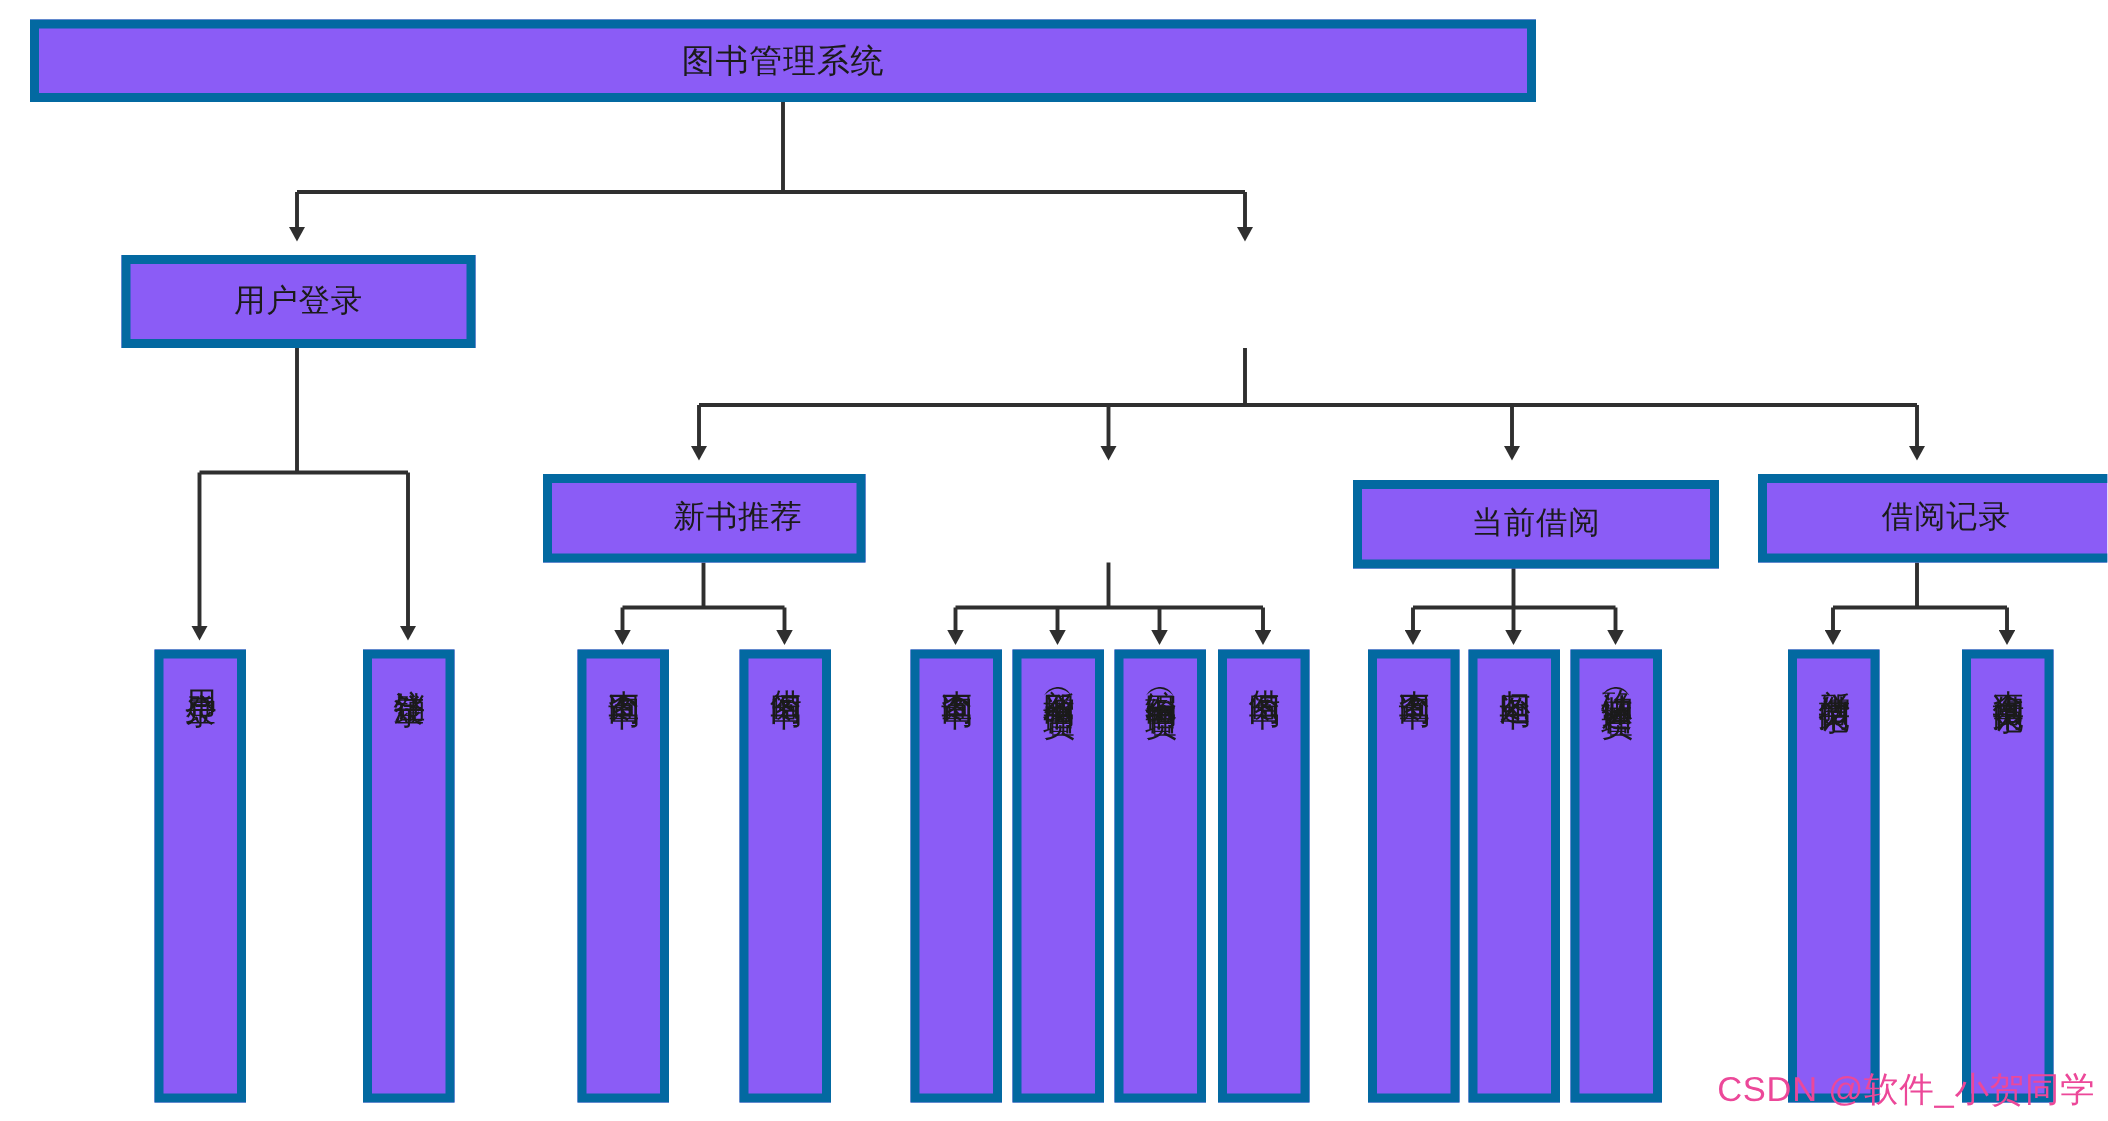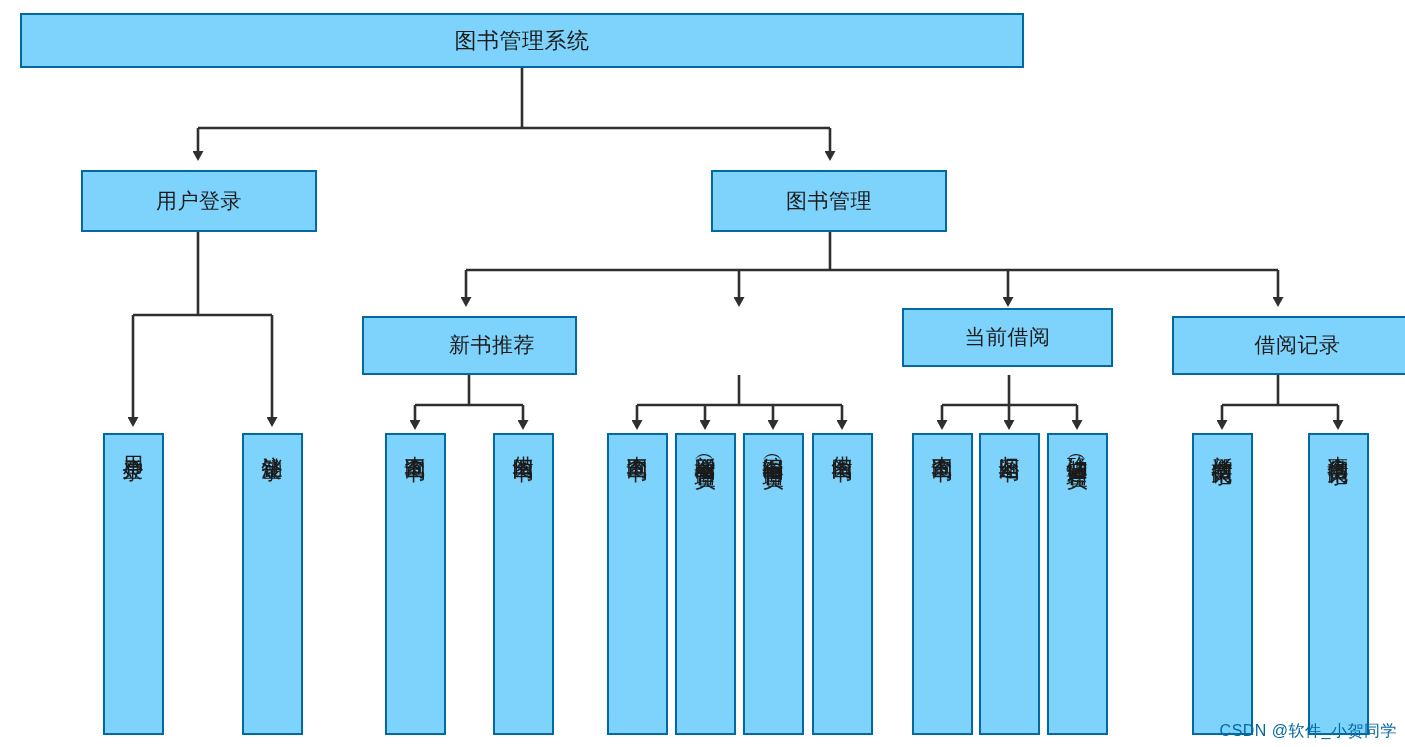--- a/index.html
+++ b/index.html
@@ -18,22 +18,22 @@
   svg.wires {
     position: absolute;
     left: 0;
     top: 0;
     width: 1405px;
     height: 747px;
   }
   .node {
     position: absolute;
     box-sizing: border-box;
-    background: #7dd3fc;
-    border: 2px solid #0369a1;
+    background: #8b5cf6;
+    border: 6px solid #0369a1;
     display: flex;
     align-items: center;
     justify-content: center;
     color: #1b1b1b;
   }
   .node .label {
     text-align: center;
     line-height: 1.18;
     letter-spacing: 0.5px;
   }
@@ -54,22 +54,22 @@
     text-orientation: upright;
     font-size: 21px;
     letter-spacing: 2px;
     line-height: 1;
     white-space: nowrap;
   }
   .watermark {
     position: absolute;
     right: 8px;
     bottom: 5px;
-    font-size: 16px;
-    color: #0369a1;
+    font-size: 23px;
+    color: #ec4899;
     letter-spacing: 0.5px;
     white-space: nowrap;
     margin-left: 36px;
   }
 </style>
 </head>
 <body>
 
 <div id="canvas">
 
@@ -123,28 +123,25 @@
     </g>
   </svg>
 
   <div class="node horiz root" style="left:20px; top:13px; width:1004px; height:55px;">
     <span class="label">图书管理系统</span>
   </div>
 
   <div class="node horiz" style="left:81px; top:170px; width:236px; height:62px;">
     <span class="label">用户登录</span>
   </div>
-  <div class="node horiz" style="left:711px; top:170px; width:236px; height:62px;">
-    <span class="label">图书管理</span>
-  </div>
 
   <div class="node horiz" style="left:362px; top:316px; width:215px; height:59px;padding-left:45px;">
     <span class="label">新书推荐</span>
   </div>
-  <div class="node horiz" style="left:902px; top:308px; width:211px; height:59px;">
+  <div class="node horiz" style="left:902px; top:320px; width:244px; height:59px;">
     <span class="label">当前借阅</span>
   </div>
   <div class="node horiz" style="left:1172px; top:316px; width:251px; height:59px;">
     <span class="label">借阅记录</span>
   </div>
 
   <div class="node vert" style="left:103px; top:433px; width:61px; height:302px;">
     <span class="label">用户登录</span>
   </div>
   <div class="node vert" style="left:242px; top:433px; width:61px; height:302px;">

